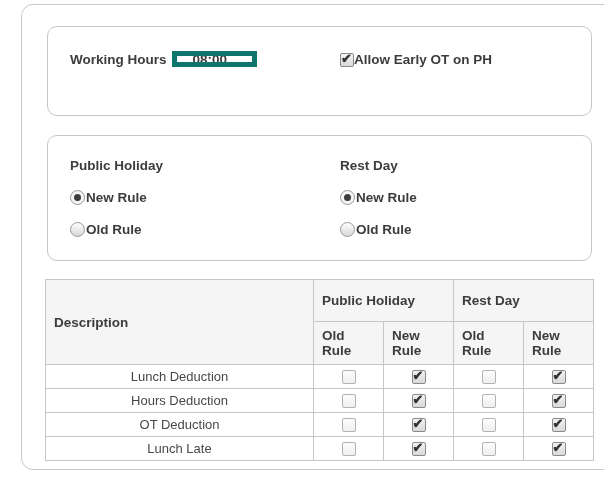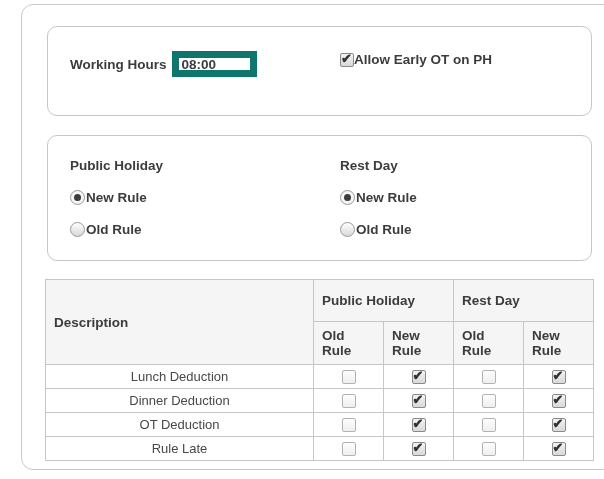--- a/index.html
+++ b/index.html
@@ -36,27 +36,27 @@
     align-items: center;
   }
   .lbl {
     font-weight: bold;
     font-size: 13.5px;
     color: #3d3c3c;
     white-space: nowrap;
   }
   .working-input {
     margin-left: 5px;
-    width: 85px; height: 26px;
-    border: 7px solid #0f766e;
+    width: 85px; height: 16px;
+    border: 5px solid #0f766e;
     font-family: "Liberation Sans", sans-serif;
     font-weight: bold;
     font-size: 13.5px;
     color: #3d3c3c;
-    padding: 0 3px;
+    padding: 0 16px;
     background: #fff;
   }
   .cb-col {
     position: absolute;
     left: 292px; top: 25px;
     display: flex;
     align-items: flex-end;
   }
 
   
@@ -219,35 +219,35 @@
     </thead>
     <tbody>
       <tr>
         <td class="desc-cell">Lunch Deduction</td>
         <td class="chk-cell"><input type="checkbox" style=""></td>
         <td class="chk-cell"><input type="checkbox" checked="" style=""></td>
         <td class="chk-cell"><input type="checkbox" style=""></td>
         <td class="chk-cell"><input type="checkbox" checked="" style=""></td>
       </tr>
       <tr>
-        <td class="desc-cell">Dinner Deduction</td>
+        <td class="desc-cell">Hours Deduction</td>
         <td class="chk-cell"><input type="checkbox" style=""></td>
         <td class="chk-cell"><input type="checkbox" checked="" style=""></td>
         <td class="chk-cell"><input type="checkbox" style=""></td>
         <td class="chk-cell"><input type="checkbox" checked="" style=""></td>
       </tr>
       <tr>
         <td class="desc-cell">OT Deduction</td>
         <td class="chk-cell"><input type="checkbox" style=""></td>
         <td class="chk-cell"><input type="checkbox" checked="" style=""></td>
         <td class="chk-cell"><input type="checkbox" style=""></td>
         <td class="chk-cell"><input type="checkbox" checked="" style=""></td>
       </tr>
       <tr>
-        <td class="desc-cell">Rule Late</td>
+        <td class="desc-cell">Lunch Late</td>
         <td class="chk-cell"><input type="checkbox" style=""></td>
         <td class="chk-cell"><input type="checkbox" checked="" style=""></td>
         <td class="chk-cell"><input type="checkbox" style=""></td>
         <td class="chk-cell"><input type="checkbox" checked="" style=""></td>
       </tr>
     </tbody>
   </table>
 
 </div>
 

